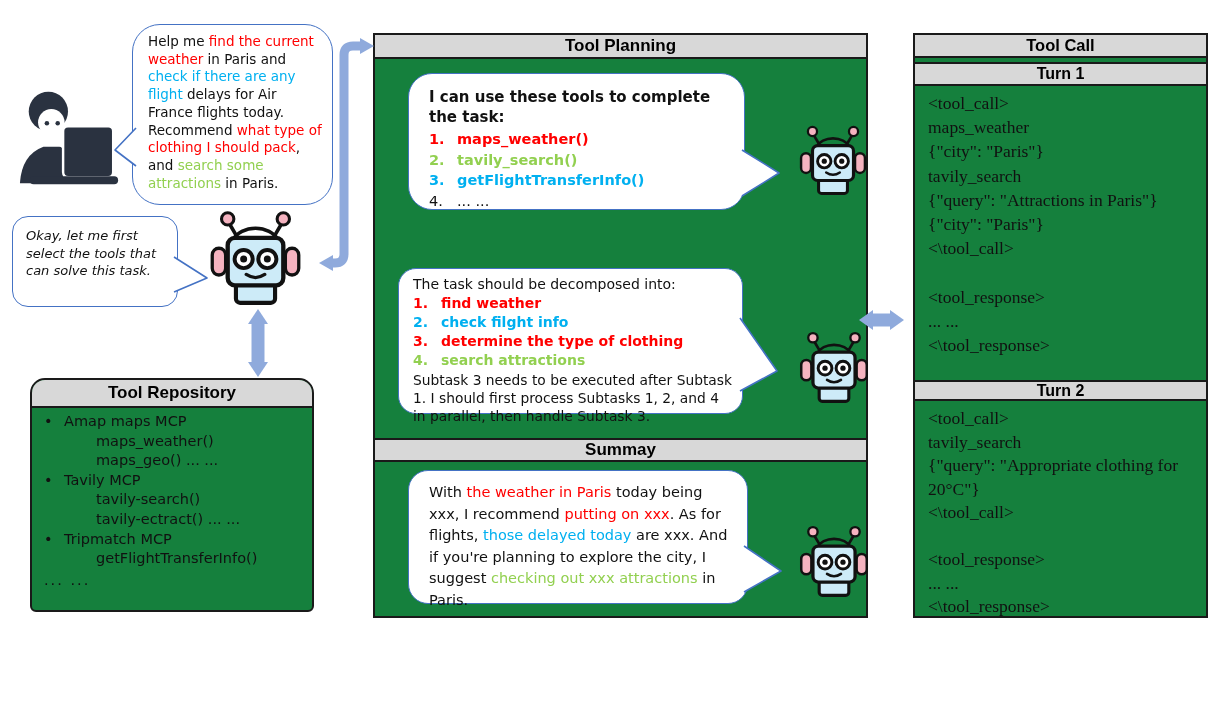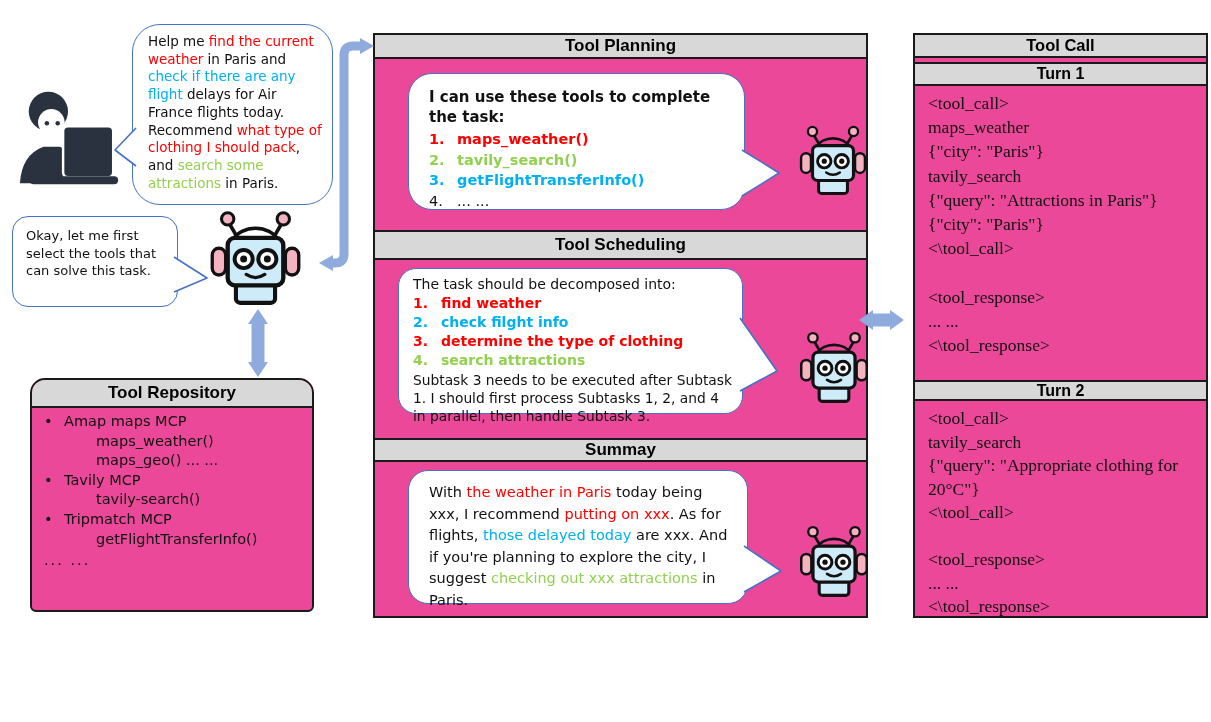--- a/index.html
+++ b/index.html
@@ -1,41 +1,41 @@
 <!DOCTYPE html>
 <html style="--c-red: #FF0000; --c-blue: #00B0F0; --c-green: #92D050; --bub: #4472C4; --hdr: #D8D8D8;"><head>
 <meta charset="utf-8">
 <style>
   html,body{margin:0;padding:0;}
   body{
     width:1211px;height:722px;position:relative;background:#ffffff;
     font-family:"DejaVu Sans",sans-serif;color:#111;overflow:hidden;
   }
   
-  .panel{position:absolute;background:#ec4899;border:2px solid #1a1a1a;box-sizing:border-box;}
+  .panel{position:absolute;background:#15803d;border:2px solid #1a1a1a;box-sizing:border-box;}
   .hdr{
     background:var(--hdr,#D8D8D8);font-family:"Liberation Sans",sans-serif;font-weight:bold;
     font-size:17px;color:#000;display:flex;align-items:center;justify-content:center;
     box-sizing:border-box;position:absolute;left:0;right:0;
   }
   
   .bubble{
     position:absolute;background:#fff;border:1.6px solid var(--bub,#4472C4);
     box-sizing:border-box;z-index:10;
   }
   .c-red{color:var(--c-red,#FF0000);}
   .c-blue{color:var(--c-blue,#00B0F0);}
   .c-green{color:var(--c-green,#92D050);}
   .c-black{color:#111;}
   
   #user-bubble{left:132px;top:24px;width:201px;height:181px;border-radius:28px;
     padding:8px 8px 0 15px;font-size:13.5px;line-height:17.7px;}
   
   #assistant-bubble{left:12px;top:216px;width:166px;height:91px;border-radius:16px;
-    padding:10px 6px 0 13px;font-size:13px;line-height:17.5px;}
+    padding:10px 6px 0 13px;font-size:13px;line-height:17.5px;font-style:italic;}
   
   #planning-bubble{left:408px;top:73px;width:337px;height:137px;border-radius:24px;padding:13px 10px 0 20px;}
   #planning-bubble .intro{font-size:15px;line-height:20px;margin-bottom:2px;font-weight:bold;}
   #scheduling-bubble{left:398px;top:268px;width:345px;height:146px;border-radius:18px;padding:6px 10px 0 14px;}
   #scheduling-bubble .intro{font-size:14px;line-height:19px;}
   #summary-bubble{left:408px;top:470px;width:340px;height:134px;border-radius:20px;
     padding:11px 14px 0 20px;font-size:14.5px;line-height:21.5px;}
   .nrow{display:flex;font-size:14.5px;line-height:20.5px;font-weight:600;}
   #scheduling-bubble .nrow{font-size:14px;line-height:19px;}
   .nnum{width:28px;flex:0 0 28px;}
@@ -123,32 +123,32 @@
         <span class="bullet">•</span>
         <span>Amap maps MCP</span>
       </div>
       <div class="repo-tool">maps_weather()</div>
       <div class="repo-tool">maps_geo() ... ...</div>
       <div class="repo-name">
         <span class="bullet">•</span>
         <span>Tavily MCP</span>
       </div>
       <div class="repo-tool">tavily-search()</div>
+      <div class="repo-tool">tavily-ectract() ... ...</div>
       <div class="repo-name">
         <span class="bullet">•</span>
         <span>Tripmatch MCP</span>
       </div>
       <div class="repo-tool">getFlightTransferInfo()</div>
       <div class="repo-footer">...  ...</div>
     </div>
 </div>
 
 <div class="panel" id="mid-panel">
   <div class="hdr" id="mid-hdr-1">Tool Planning</div>
-  <div class="hdr" id="mid-hdr-2">Tool Scheduling</div>
   <div class="hdr" id="mid-hdr-3">Summay</div>
 </div>
 
 <div class="bubble" id="planning-bubble">
   <div class="intro">I can use these tools to complete the task:</div>
   <div>
       <div class="nrow c-red">
         <span class="nnum">1.</span>
         <span class="ntxt">maps_weather()</span>
       </div>

